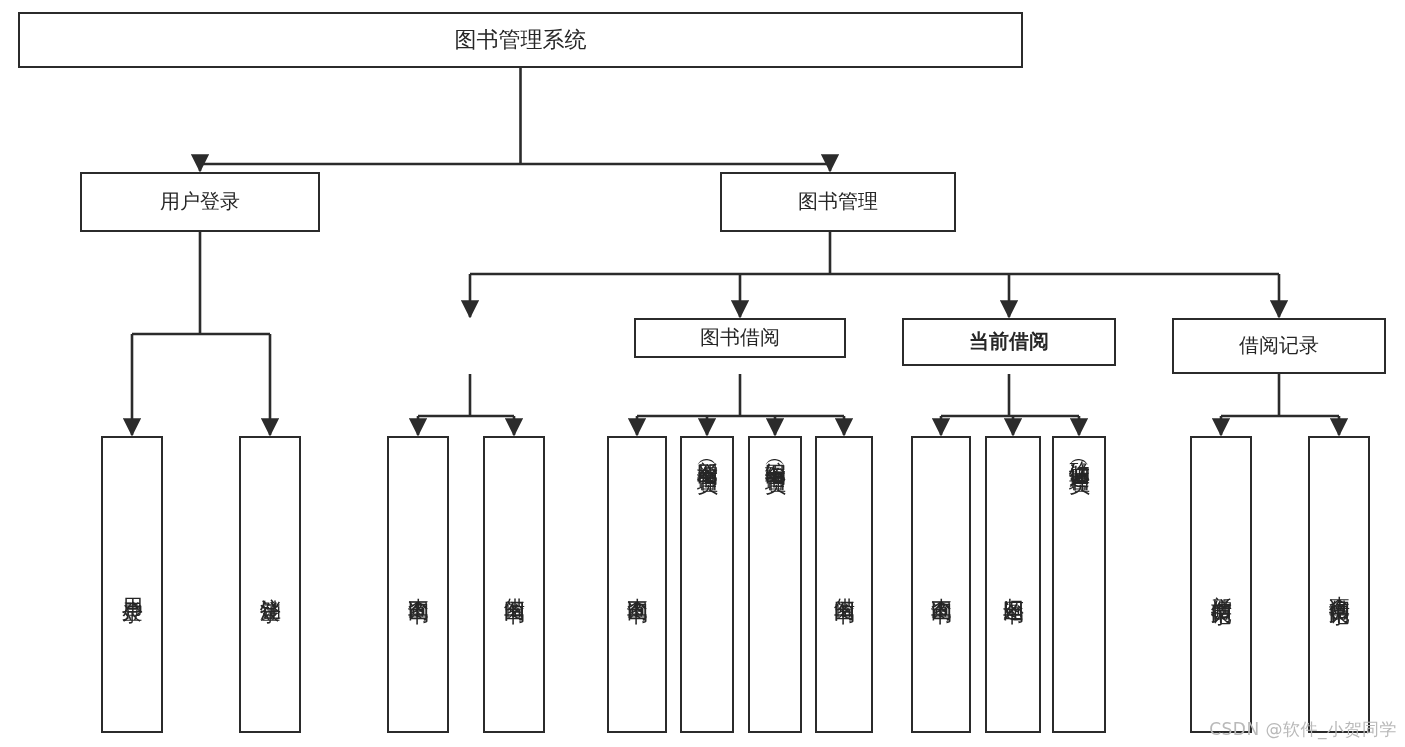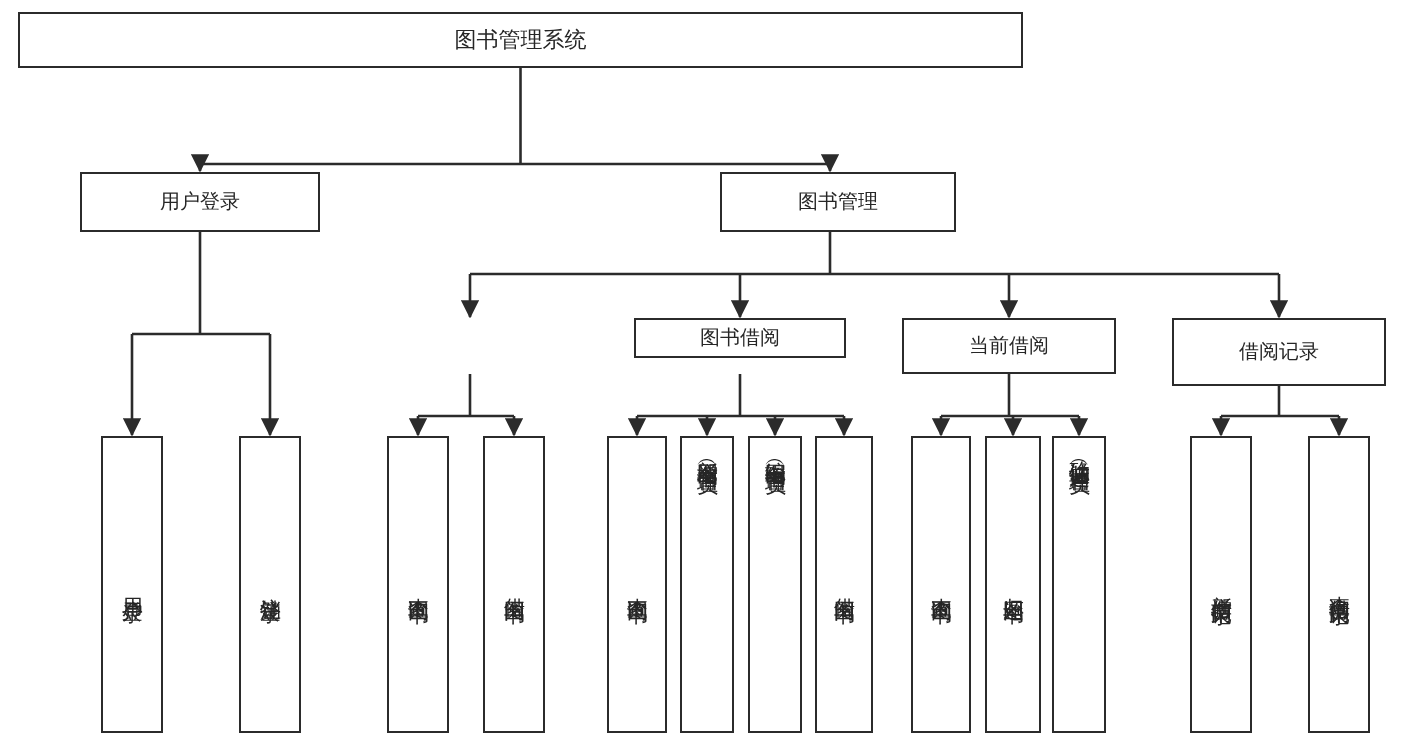--- a/index.html
+++ b/index.html
@@ -135,24 +135,24 @@
   <div class="node lvl-1" style="left: 80px; top: 172px; width: 240px; height: 60px;">
     <span class="node-label">用户登录</span>
   </div>
   <div class="node lvl-1" style="left: 712px; top: 172px; width: 236px; height: 60px; margin-left: 8px;">
     <span class="node-label">图书管理</span>
   </div>
 
   <div class="node lvl-2" style="left: 634px; top: 318px; width: 212px; height: 40px;">
     <span class="node-label">图书借阅</span>
   </div>
-  <div class="node lvl-2" style="left: 902px; top: 318px; width: 214px; height: 56px;">
+  <div class="node lvl-2" style="left: 902px; top: 318px; width: 214px; height: 48px; font-weight: bold;">
     <span class="node-label">当前借阅</span>
   </div>
-  <div class="node lvl-2" style="left: 1172px; top: 318px; width: 214px; height: 68px;">
+  <div class="node lvl-2" style="left: 1172px; top: 318px; width: 214px; height: 56px;">
     <span class="node-label">借阅记录</span>
   </div>
 
   <div class="node leaf leaf-centered" style="left: 101px; top: 436px; width: 62px; height: 297px;">
     <span class="node-label">用户登录</span>
   </div>
   <div class="node leaf leaf-centered" style="left: 239px; top: 436px; width: 62px; height: 297px;">
     <span class="node-label">注销登录</span>
   </div>
 
@@ -186,13 +186,14 @@
     <span class="node-label">确认归还（管理员）</span>
   </div>
 
   <div class="node leaf leaf-centered" style="left: 1190px; top: 436px; width: 62px; height: 297px;">
     <span class="node-label">新增借阅记录</span>
   </div>
   <div class="node leaf leaf-centered" style="left: 1308px; top: 436px; width: 62px; height: 297px;">
     <span class="node-label">查询借阅记录</span>
   </div>
 
+  <div class="watermark">CSDN @软件_小贺同学</div>
 </div>
 
 </body></html>

